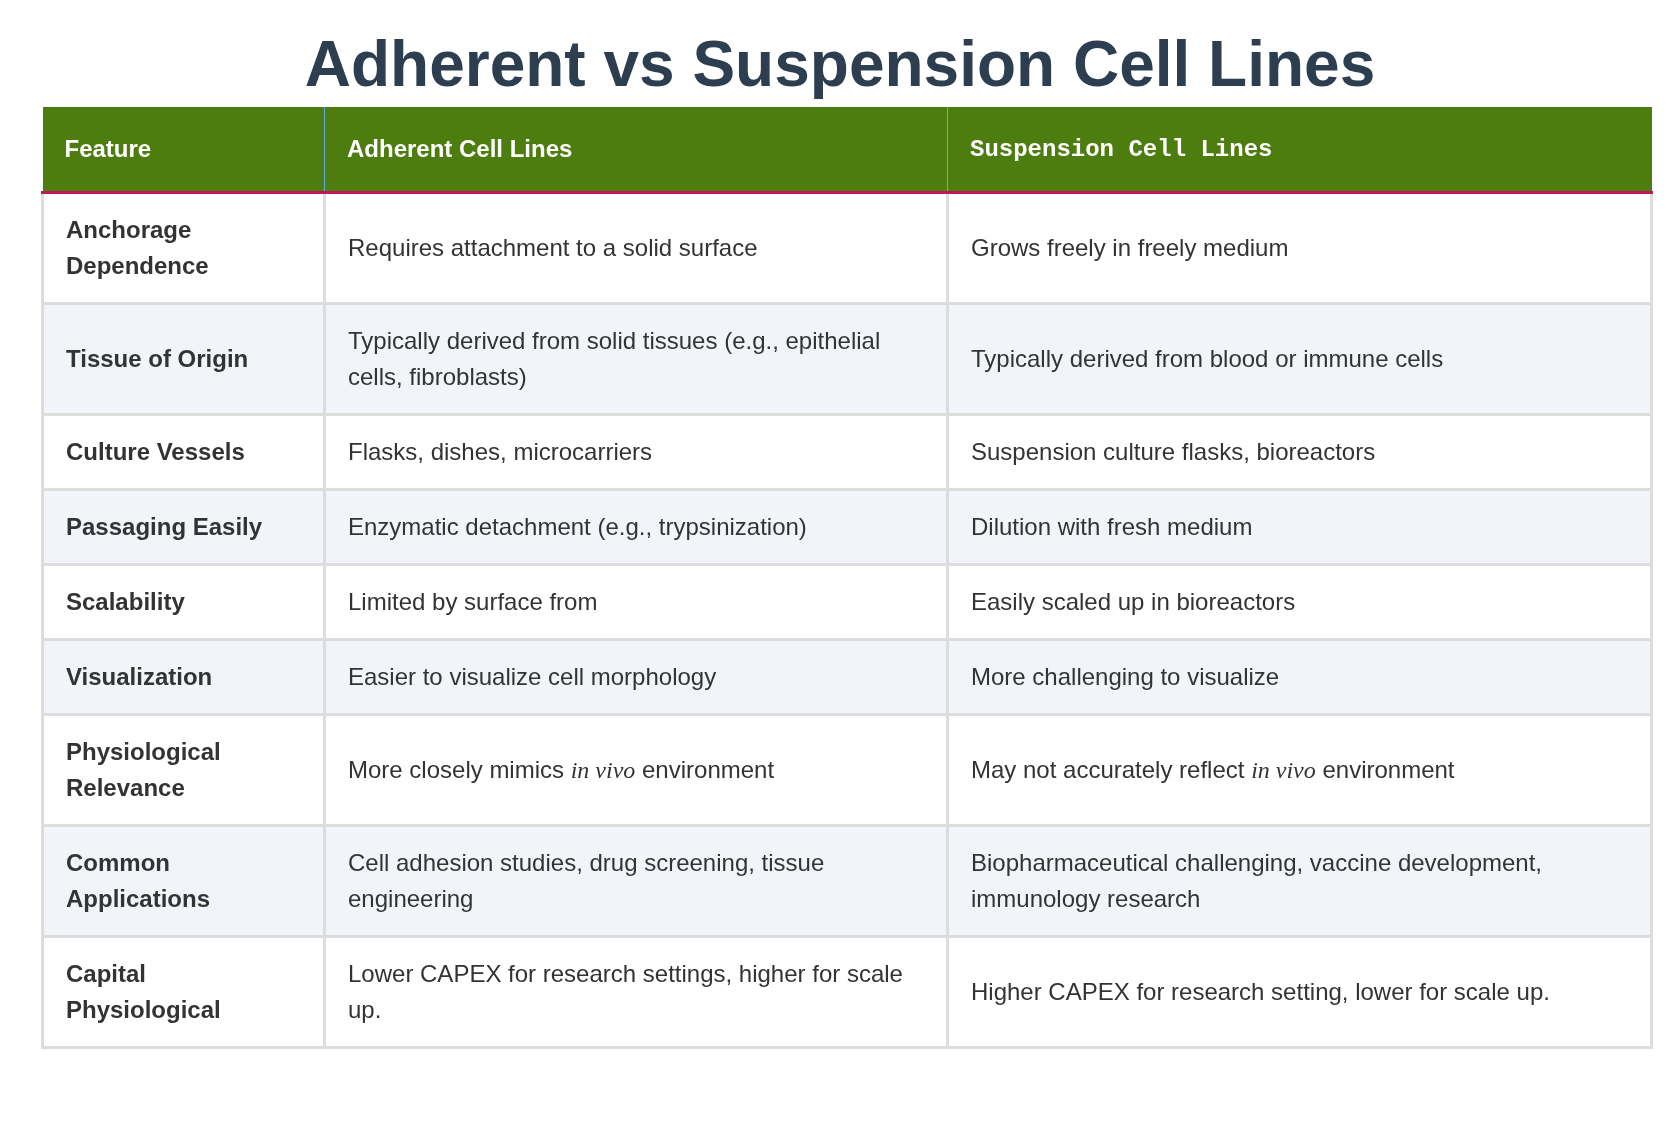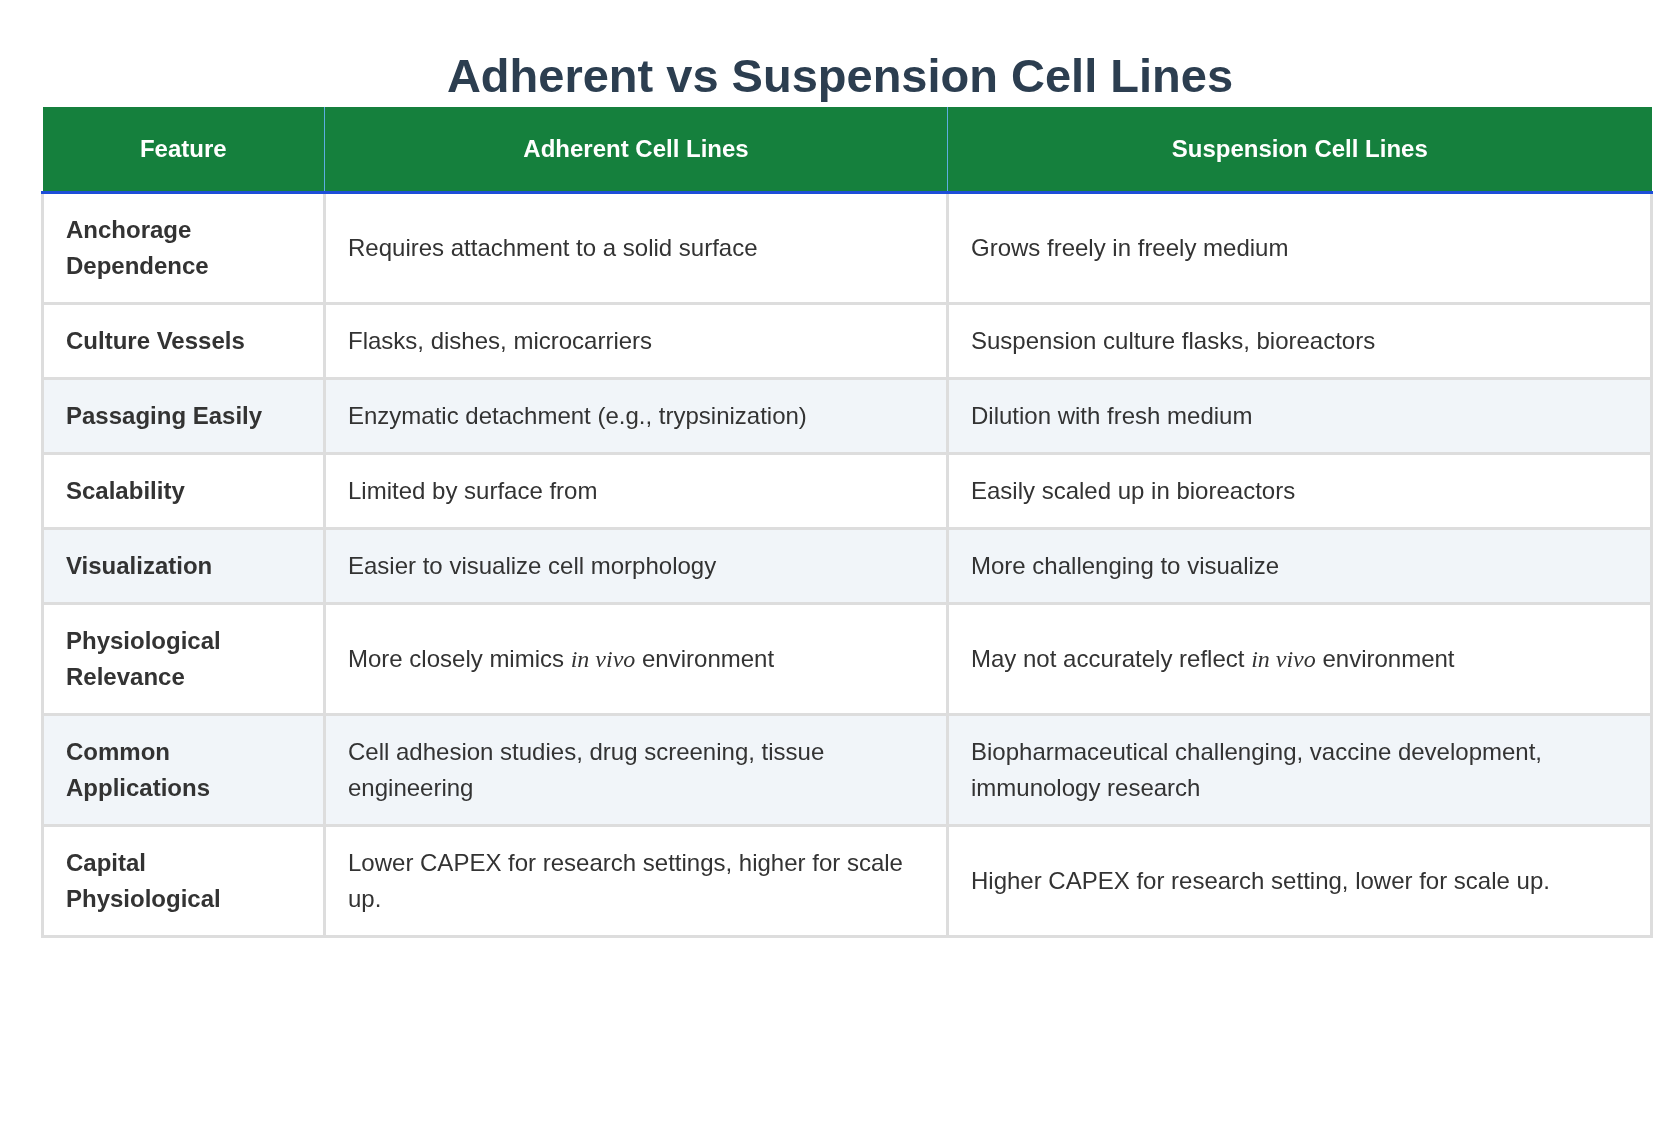--- a/index.html
+++ b/index.html
@@ -1,33 +1,33 @@
 <!DOCTYPE html>
 <html><head>
   <meta charset="utf-8">
   <style>
     html, body { margin: 0; padding: 0; background: #ffffff; }
     body { width: 1680px; height: 1122px; font-family: "Liberation Sans", sans-serif; color: #333333; }
     .title {
-      text-align: center; font-size: 47px; font-weight: bold; color: #2c3e50;
-      margin: 16px; padding-top: 34px; height: 73px; line-height: 52px;
+      text-align: center; font-size: 64px; font-weight: bold; color: #2c3e50;
+      margin: 4px; padding-top: 34px; height: 73px; line-height: 52px;
     }
     table.cmp {
       position: absolute; left: 41px; top: 107px; width: 1609px;
       border-collapse: collapse; table-layout: fixed;
     }
     table.cmp col.c1 { width: 282px; }
     table.cmp col.c2 { width: 623px; }
     table.cmp col.c3 { width: 704px; }
     table.cmp th {
-      background: #15803d; color: #ffffff; text-align: center;
+      background: #4d7c0f; color: #ffffff; text-align: left;
       font-size: 24px; font-weight: bold; height: 84px; padding: 0 22px 0 22px;
-      border-right: 1px solid #5dade2; border-bottom: 3px solid #1d4ed8;
+      border-right: 1px solid #5dade2; border-bottom: 3px solid #be185d;
     }
-    table.cmp th:last-child { border-right: none; }
+    table.cmp th:last-child { border-right: none; font-family: Liberation Mono, monospace; }
     table.cmp td {
       font-size: 24px; line-height: 36px; padding: 18px 22px 18px 22px;
       border: 3px solid #dddddd; vertical-align: middle;
     }
     table.cmp td:first-child { padding-left: 22px; font-weight: bold; }
     table.cmp tr.even td { background: #f1f5f9; }
     table.cmp tr.odd td { background: #ffffff; }
     em { font-style: italic; font-family: Liberation Serif, serif; }
   </style>
 </head>
@@ -46,20 +46,25 @@
       <th>Feature</th>
       <th>Adherent Cell Lines</th>
       <th>Suspension Cell Lines</th>
     </tr>
   </thead>
   <tbody>
     <tr class="odd">
       <td>Anchorage Dependence</td>
       <td>Requires attachment to a solid surface</td>
       <td>Grows freely in freely medium</td>
+    </tr>
+    <tr class="even">
+      <td>Tissue of Origin</td>
+      <td>Typically derived from solid tissues (e.g., epithelial cells, fibroblasts)</td>
+      <td>Typically derived from blood or immune cells</td>
     </tr>
     <tr class="odd">
       <td>Culture Vessels</td>
       <td>Flasks, dishes, microcarriers</td>
       <td>Suspension culture flasks, bioreactors</td>
     </tr>
     <tr class="even">
       <td>Passaging Easily</td>
       <td>Enzymatic detachment (e.g., trypsinization)</td>
       <td>Dilution with fresh medium</td>

